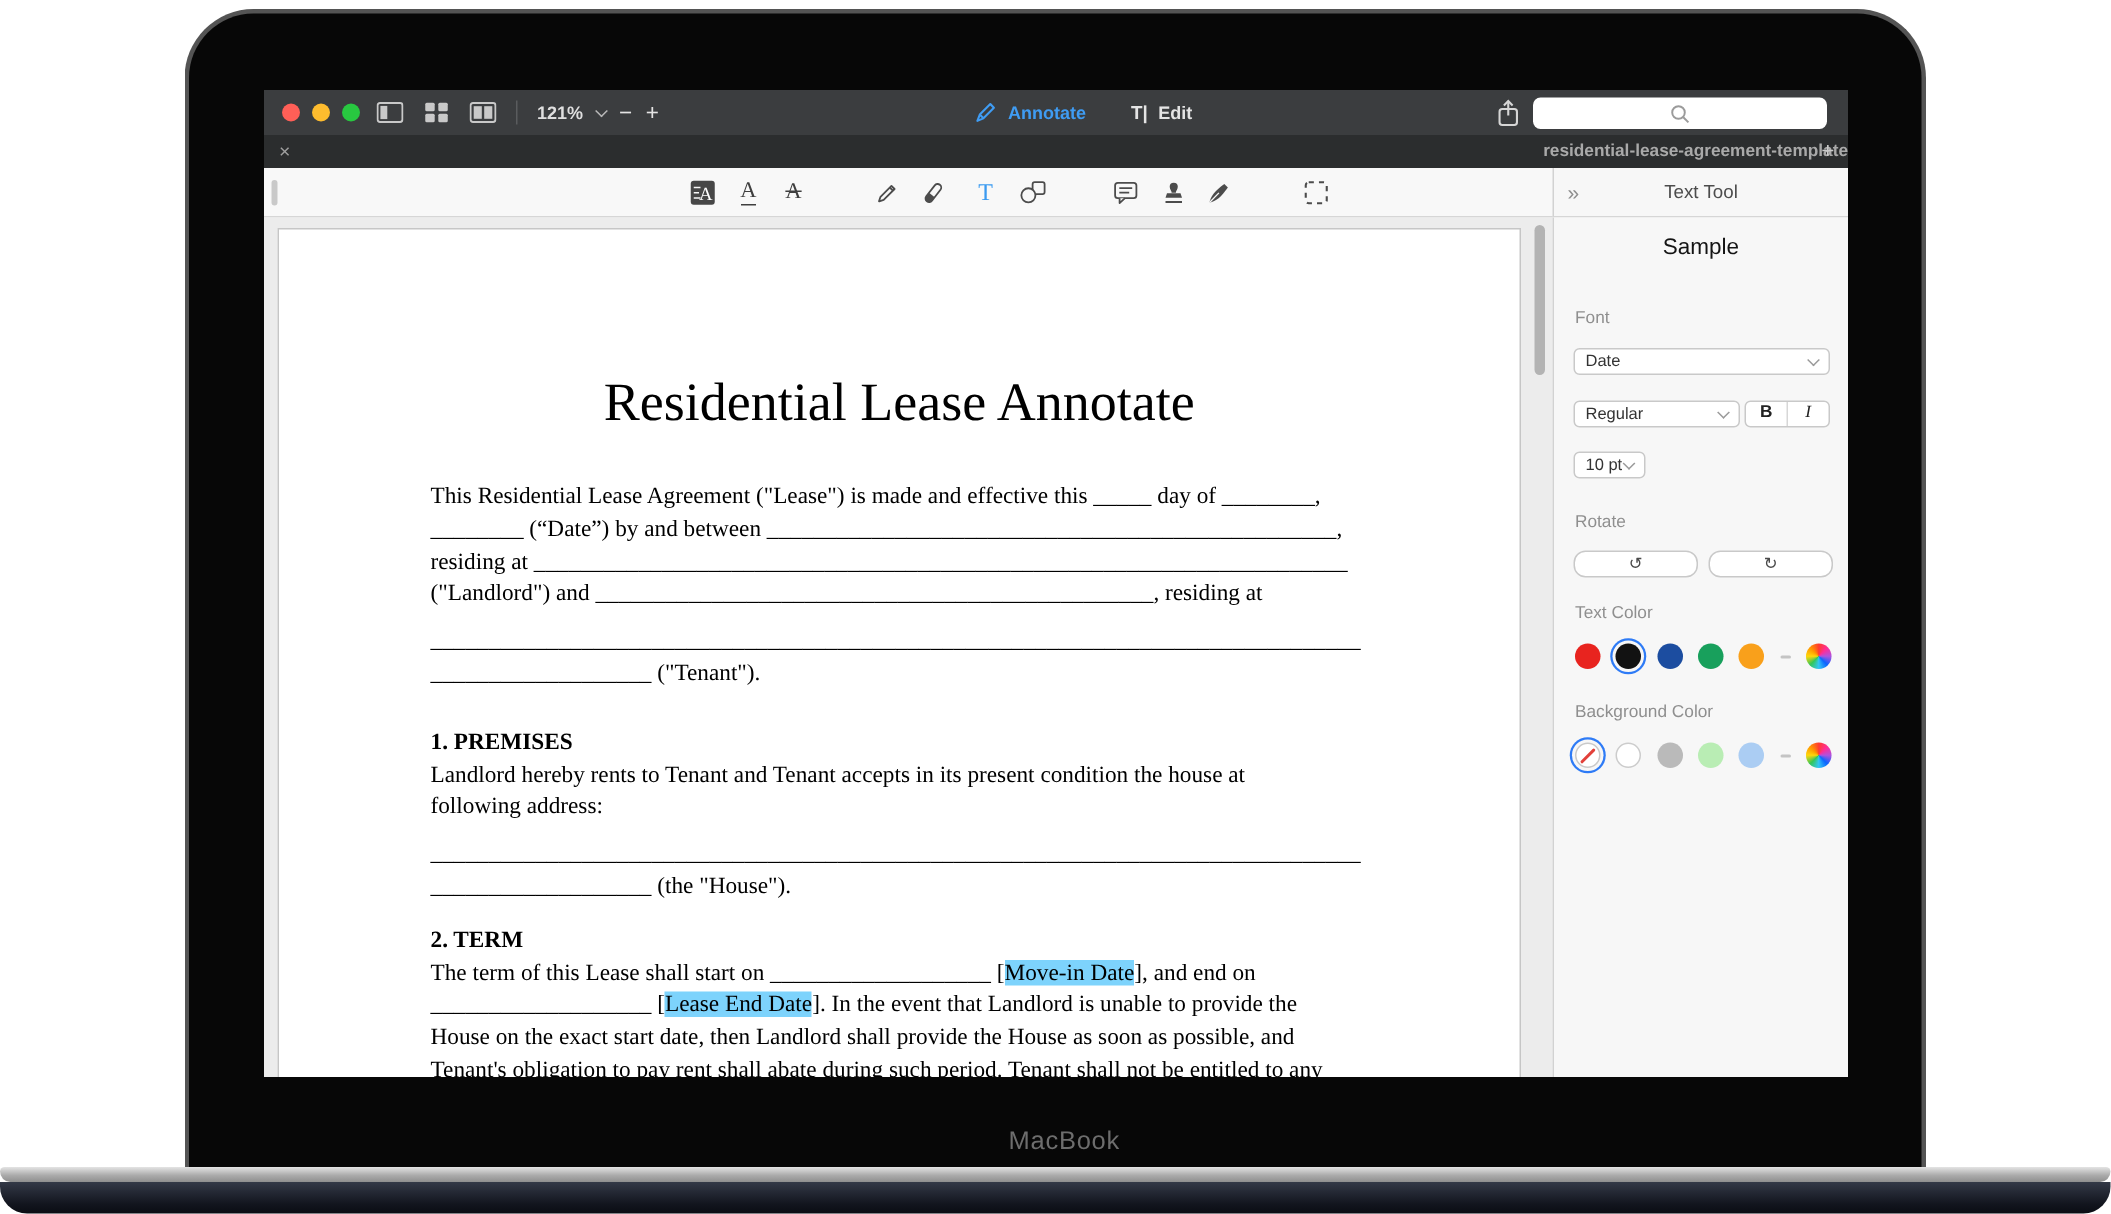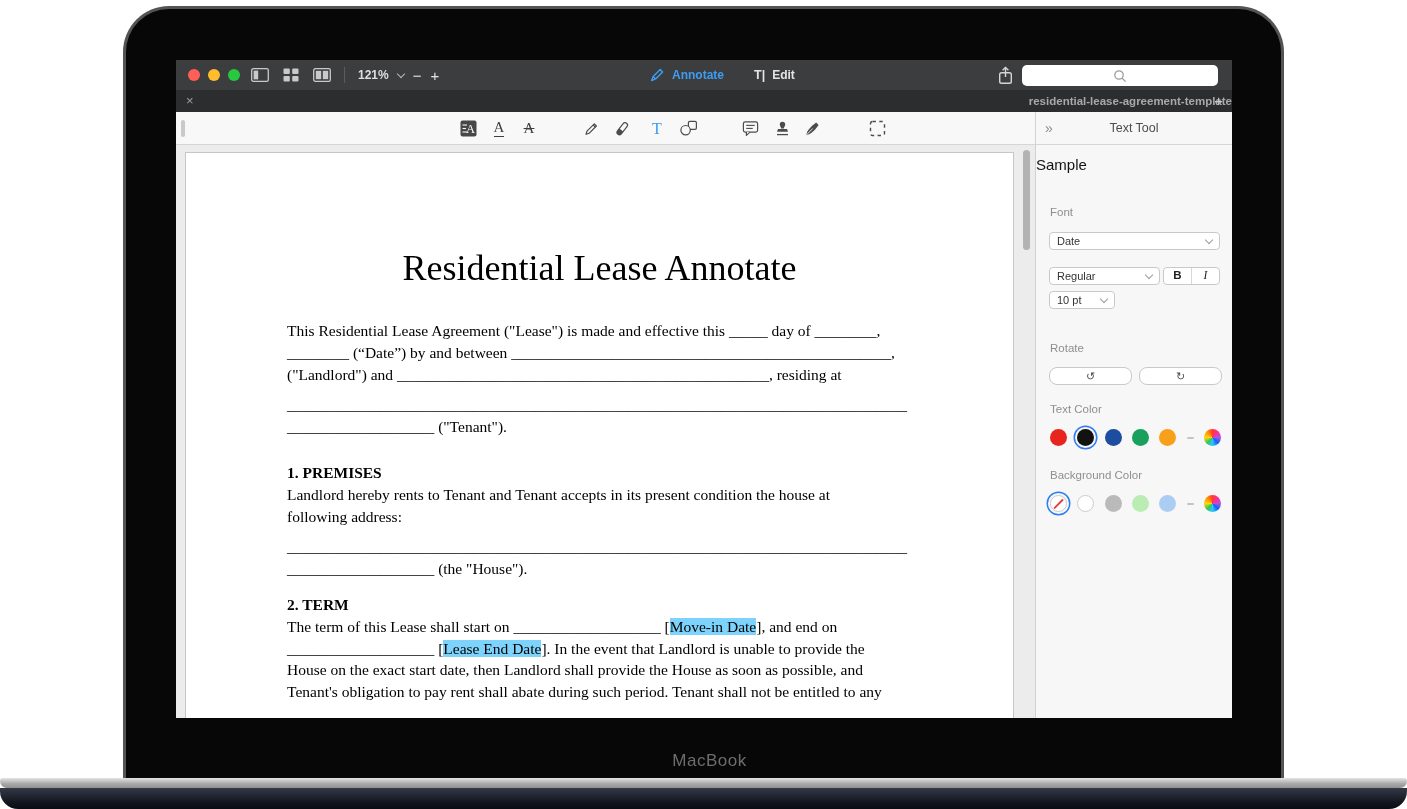--- a/index.html
+++ b/index.html
@@ -73,21 +73,21 @@
   .docviewer{position:relative;width:859px;background:#ececec;overflow:hidden;}
   .page{position:absolute;left:9px;top:7px;width:827px;height:566px;background:#fff;border:1px solid #c6c6c6;overflow:hidden;}
   .scrollthumb{position:absolute;right:5px;top:5px;width:7px;height:100px;background:#b3b3b3;border-radius:4px;}
   .doc-title{margin-top:94px;text-align:center;font-family:"Liberation Serif",serif;font-size:36px;line-height:42px;color:#000;}
   .doc-body{margin-top:31px;margin-left:101px;width:640px;font-family:"Liberation Serif",serif;font-size:15.5px;line-height:21.8px;color:#000;}
   .dline{white-space:pre;}
   .dline.bold{font-weight:bold;}
   .hl{background:#7dd3fc;}
   
   .sidebar{position:relative;width:197px;background:#f7f7f7;border-left:1px solid #d2d2d2;box-sizing:border-box;}
-  .sample{position:absolute;top:11px;left:0;right:0;text-align:left;font-size:15px;color:#141414;}
+  .sample{position:absolute;top:11px;left:0;right:0;text-align:center;font-size:15px;color:#141414;}
   .lbl{position:absolute;left:14px;color:#8f8f8f;font-size:11.5px;}
   .sel{
     position:absolute;height:18px;background:#fff;border:1px solid #c9c9c9;border-radius:4px;
     font-size:11px;color:#333;display:flex;align-items:center;justify-content:space-between;
     padding:0 7px;box-sizing:border-box;
   }
   .sel .chev{border-color:#9a9a9a;}
   .bi{position:absolute;top:122px;left:127px;width:57px;height:18px;display:flex;background:#fff;border:1px solid #c9c9c9;border-radius:4px;box-sizing:border-box;}
   .bi span{flex:1;text-align:center;font-size:11.5px;line-height:15px;color:#222;}
   .bi .b{font-weight:bold;border-right:1px solid #d7d7d7;}
@@ -265,20 +265,21 @@
     </div>
 
     <div class="content">
 
       <div class="docviewer">
         <div class="page">
           <div class="doc-title">Residential Lease Annotate</div>
           <div class="doc-body" id="doc-body">
               <div class="dline"><span>This Residential Lease Agreement ("Lease") is made and effective this _____ day of ________,</span></div>
               <div class="dline"><span>________ (“Date”) by and between _________________________________________________,</span></div>
+              <div class="dline"><span>residing at ______________________________________________________________________</span></div>
               <div class="dline"><span>("Landlord") and ________________________________________________, residing at</span></div>
               <div class="dline" style="margin-top: 9px;"><span>________________________________________________________________________________</span></div>
               <div class="dline"><span>___________________ ("Tenant").</span></div>
               <div class="dline bold" style="margin-top: 24px;"><span>1. PREMISES</span></div>
               <div class="dline"><span>Landlord hereby rents to Tenant and Tenant accepts in its present condition the house at</span></div>
               <div class="dline"><span>following address:</span></div>
               <div class="dline" style="margin-top: 9px;"><span>________________________________________________________________________________</span></div>
               <div class="dline"><span>___________________ (the "House").</span></div>
               <div class="dline bold" style="margin-top: 14px;"><span>2. TERM</span></div>
               <div class="dline"><span>The term of this Lease shall start on ___________________ [</span><span class="hl">Move-in Date</span><span>], and end on</span></div>
@@ -299,21 +300,21 @@
           <span class="chev"></span>
         </div>
         <div class="sel" style="top:122px;left:13px;width:111px">
           <span>Regular</span>
           <span class="chev"></span>
         </div>
         <div class="bi">
           <span class="b">B</span>
           <span class="i">I</span>
         </div>
-        <div class="sel" style="top:146px;left:13px;width:66px">
+        <div class="sel" style="top:156px;left:13px;width:48px">
           <span>10 pt</span>
           <span class="chev"></span>
         </div>
 
         <div class="lbl" style="top:197px">Rotate</div>
         <div class="rbtn" style="left:13px">
           <span>↺</span>
         </div>
         <div class="rbtn" style="left:103px">
           <span>↻</span>

